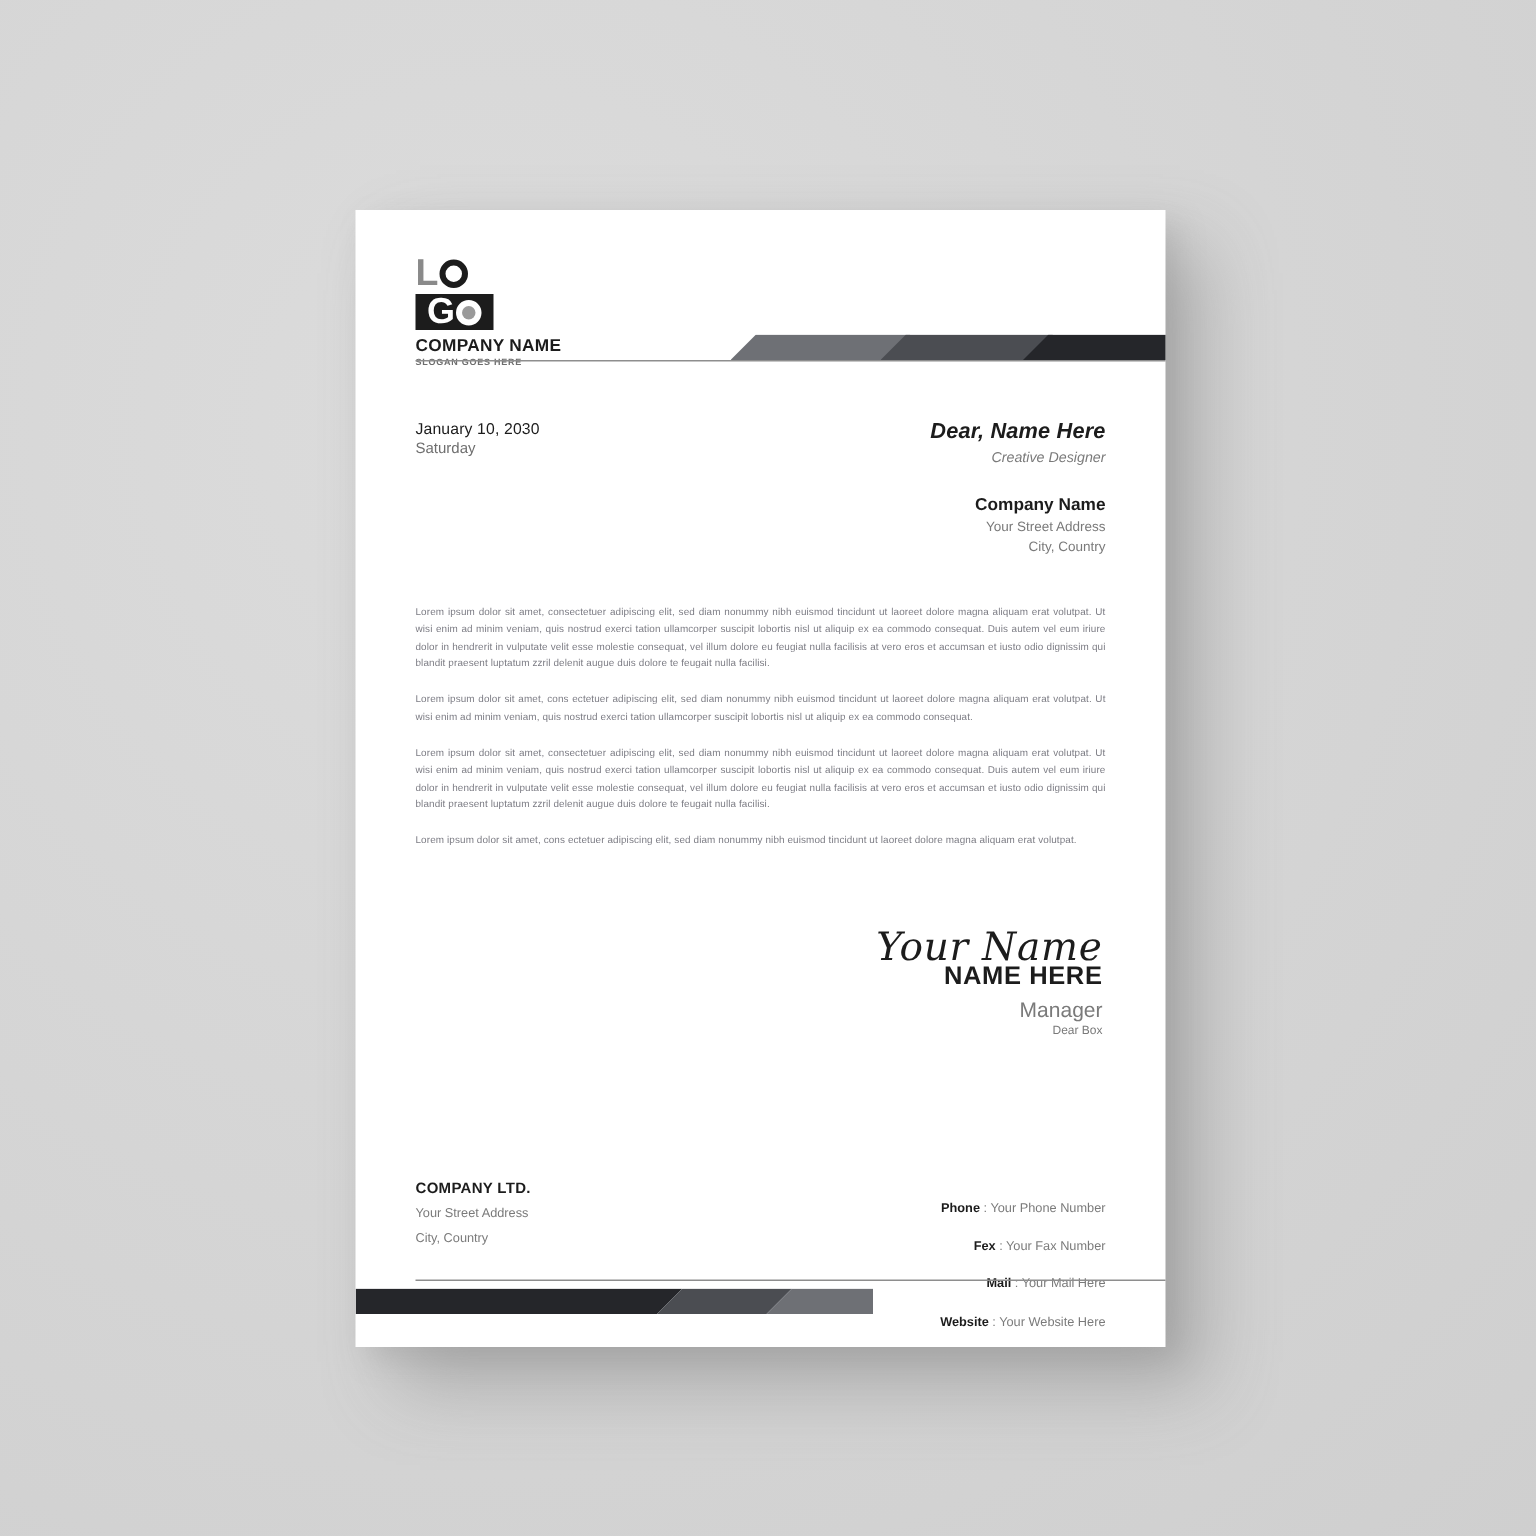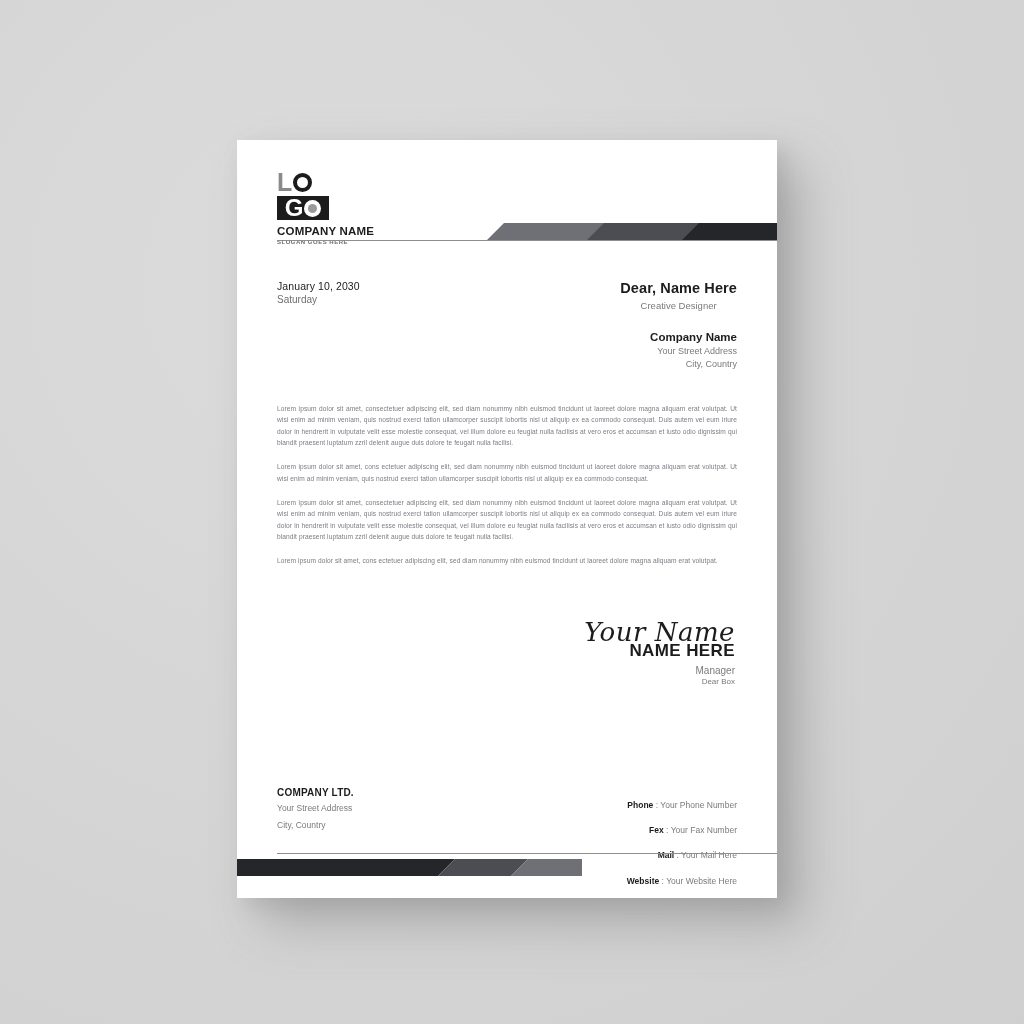--- a/index.html
+++ b/index.html
@@ -165,21 +165,21 @@
     font-weight: 400;
     color: #1c1c1c;
     letter-spacing: 0.1px;
   }
   .day-line {
     font-size: 10px;
     color: #6f6f6f;
     margin-top: 2px;
   }
 
-  .recipient { text-align: center; }
+  .recipient { text-align: right; font-style: italic; }
   .rec-name {
     font-size: 14.5px;
     font-weight: 700;
     color: #1c1c1c;
     letter-spacing: 0.1px;
   }
   .rec-role {
     font-size: 9.5px;
     color: #7a7a7a;
     margin-top: 4px;
@@ -225,21 +225,21 @@
     letter-spacing: 0.5px;
   }
   .sig-name {
     font-size: 17px;
     font-weight: 700;
     color: #1c1c1c;
     letter-spacing: 0.4px;
     margin-top: -4px;
   }
   .sig-title {
-    font-size: 10px;
+    font-size: 14px;
     color: #7a7a7a;
     margin-top: 4px;
   }
   .sig-org {
     font-size: 8px;
     color: #7a7a7a;
     margin-top: 1px;
   }
 
   

